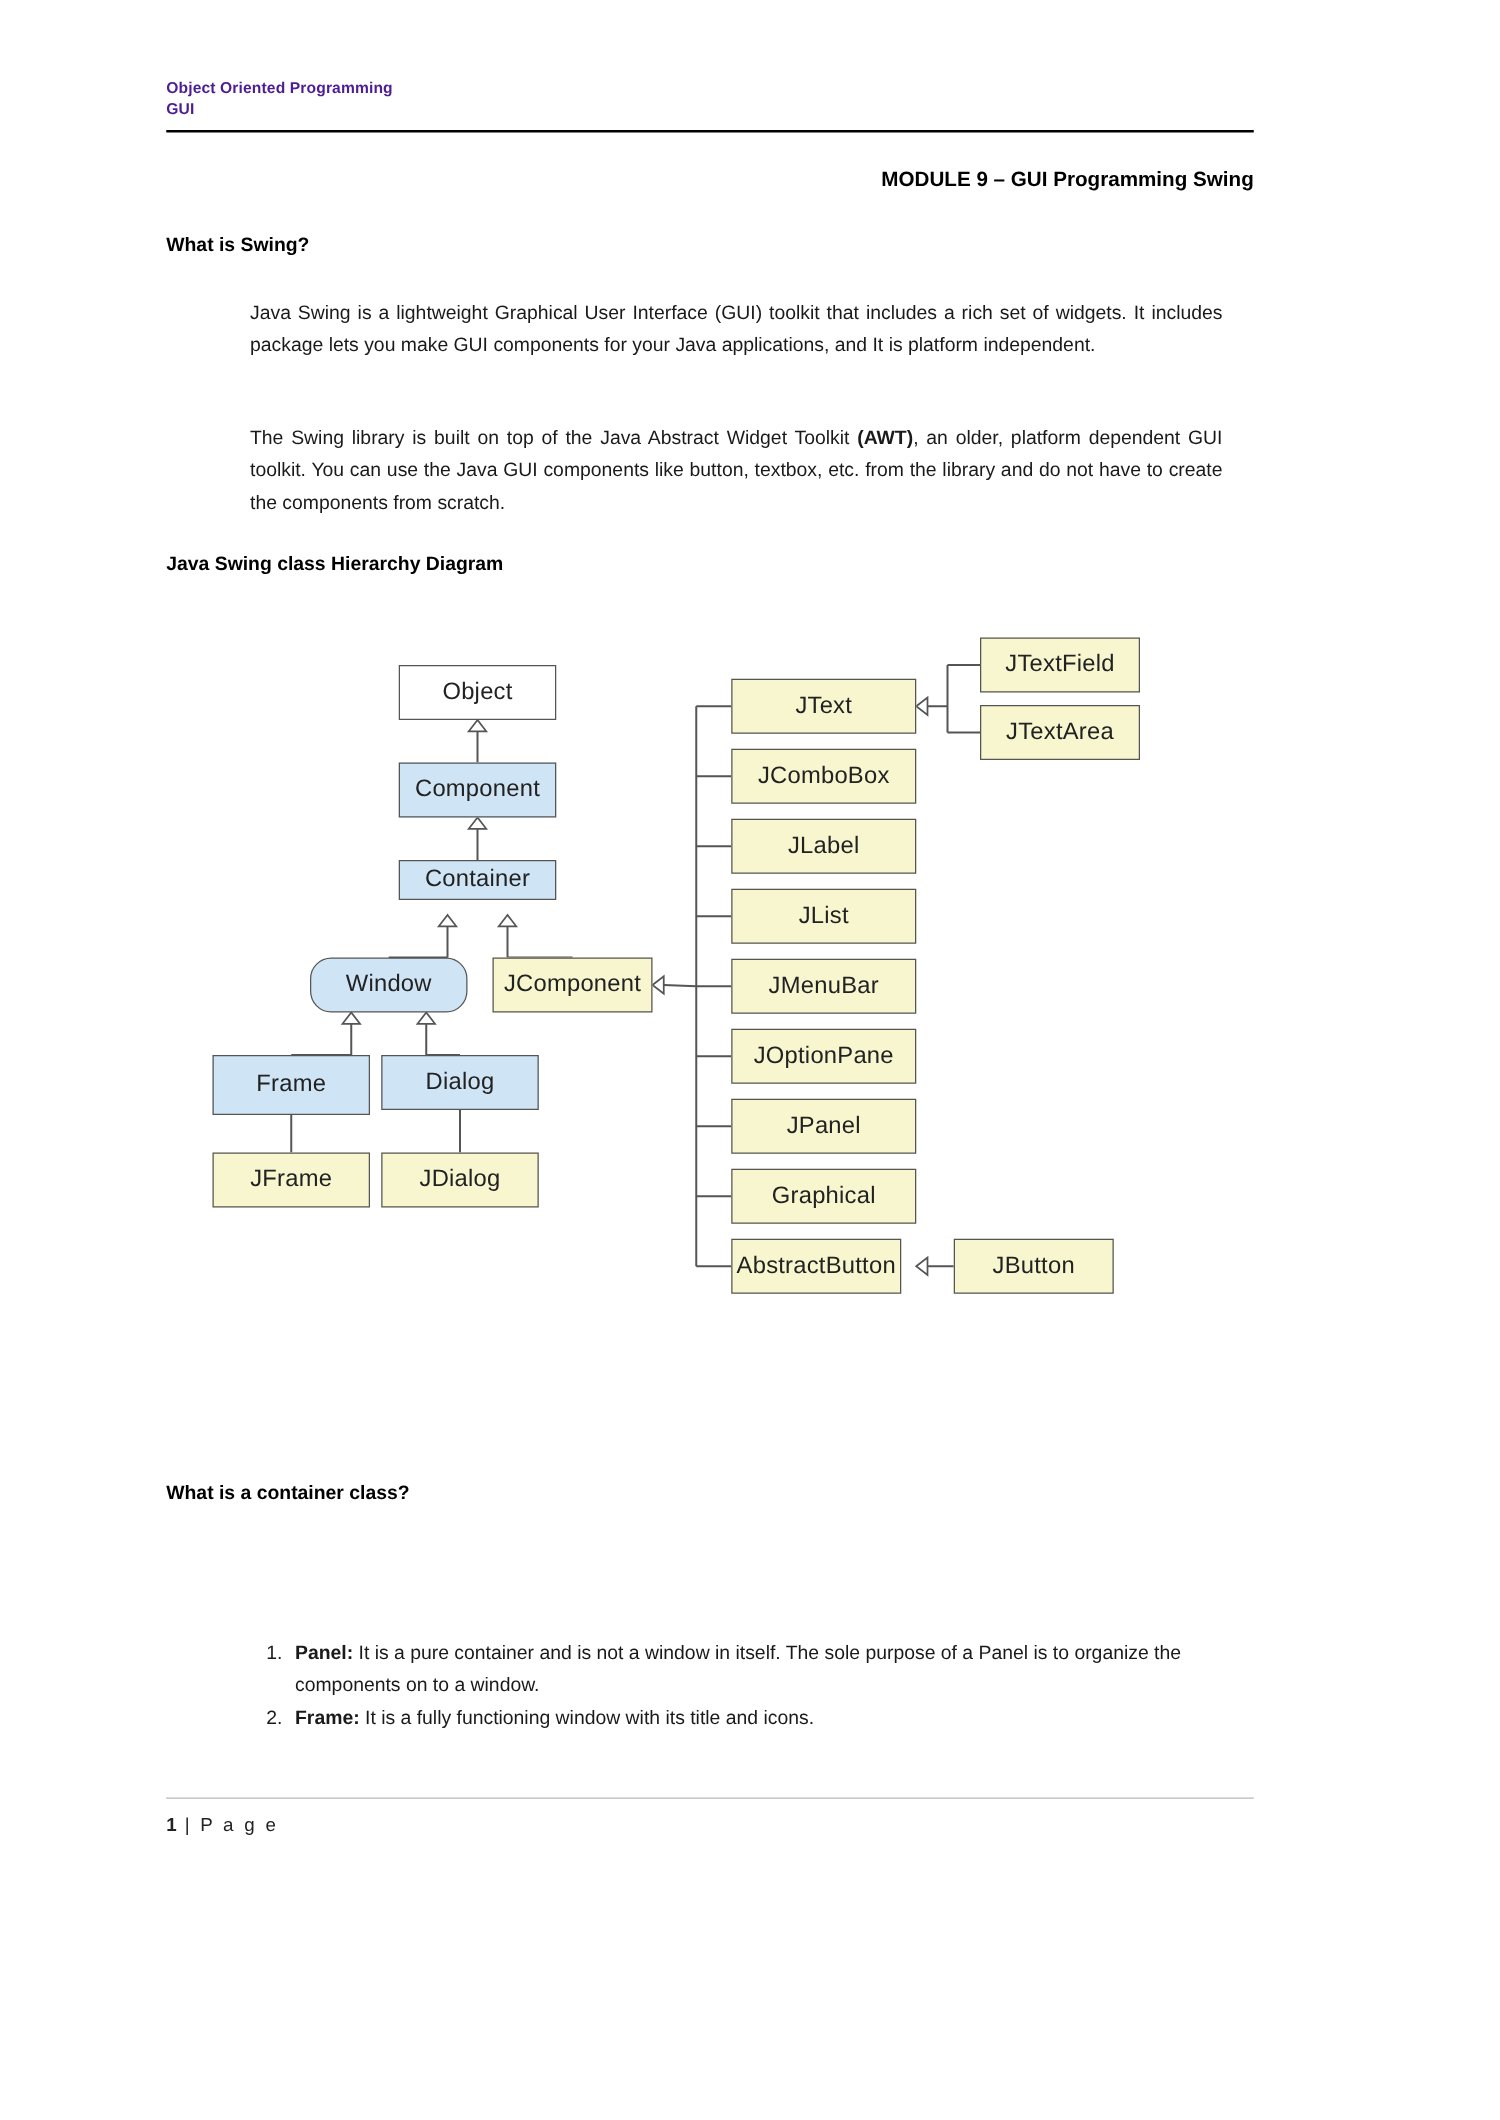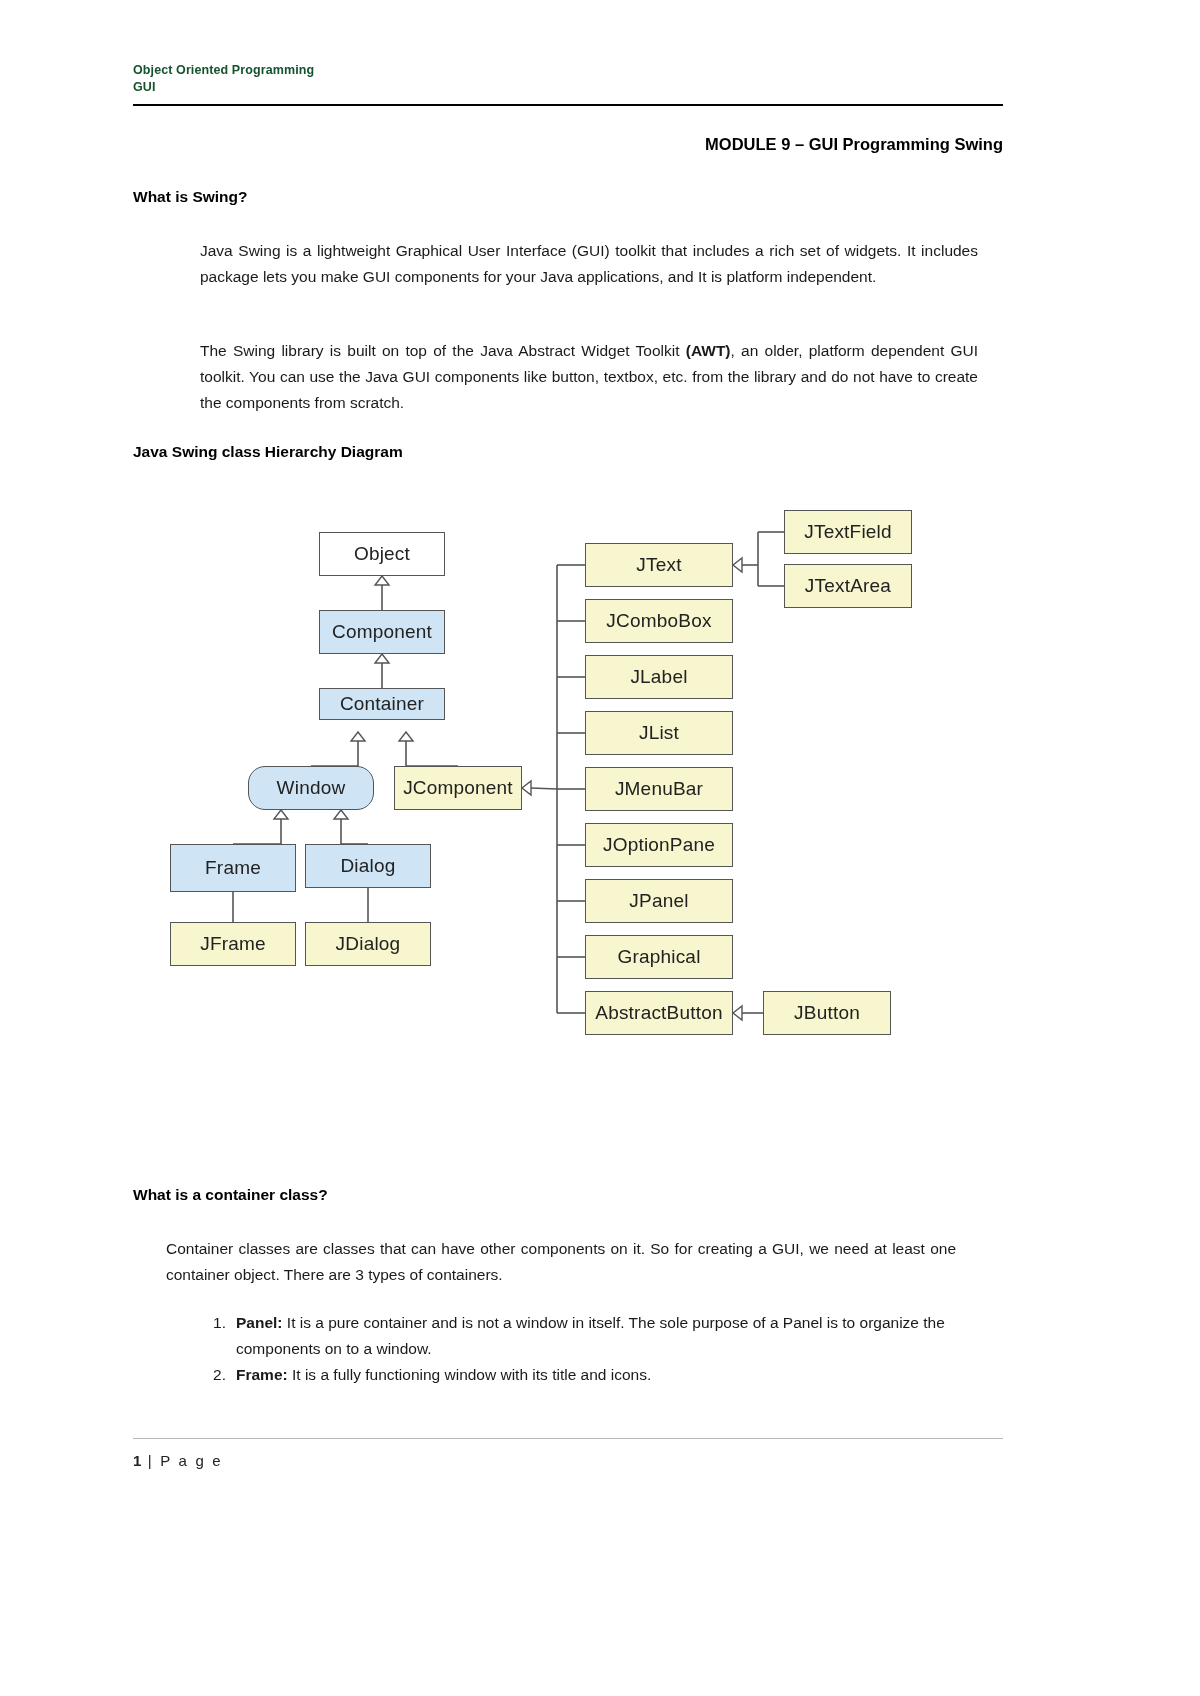--- a/index.html
+++ b/index.html
@@ -29,21 +29,21 @@
     position: absolute;
     left: 133px;
     top: 62px;
     width: 870px;
   }
   .doc-header .hline {
     font-size: 12.5px;
     font-weight: bold;
     line-height: 17px;
     letter-spacing: 0.1px;
-    color: #14532d;
+    color: #4c1d95;
   }
   .header-rule {
     position: absolute;
     left: 133px;
     top: 104px;
     width: 870px;
     height: 0;
     border-top: 2px solid #000;
   }
 
@@ -265,39 +265,38 @@
         </div>
         <div class="nodebox yellow" style="left: 452px; top: 333px; width: 148px; height: 44px;">
           <span>JOptionPane</span>
         </div>
         <div class="nodebox yellow" style="left: 452px; top: 389px; width: 148px; height: 44px;">
           <span>JPanel</span>
         </div>
         <div class="nodebox yellow" style="left: 452px; top: 445px; width: 148px; height: 44px;">
           <span>Graphical</span>
         </div>
-        <div class="nodebox yellow" style="left: 452px; top: 501px; width: 148px; height: 44px;">
+        <div class="nodebox yellow" style="left: 452px; top: 501px; width: 136px; height: 44px;">
           <span>AbstractButton</span>
         </div>
         <div class="nodebox yellow" style="left: 651px; top: 20px; width: 128px; height: 44px;">
           <span>JTextField</span>
         </div>
         <div class="nodebox yellow" style="left: 651px; top: 74px; width: 128px; height: 44px;">
           <span>JTextArea</span>
         </div>
         <div class="nodebox yellow" style="left: 630px; top: 501px; width: 128px; height: 44px;">
           <span>JButton</span>
         </div>
       </div>
   </div>
 
 
   <div class="section-heading" id="heading-container-class">What is a container class?</div>
 
-  <div class="para" id="para-container-classes">Container classes are classes that can have other components on it. So for creating a GUI, we need at least one container object. There are 3 types of containers.</div>
 
   <ol class="num-list" id="container-types-list">
       <li><span class="marker">1.</span><span class="lead">Panel:</span><span> It is a pure container and is not a window in itself. The sole purpose of a Panel is to organize the components on to a window.</span></li>
       <li><span class="marker">2.</span><span class="lead">Frame:</span><span> It is a fully functioning window with its title and icons.</span></li>
     </ol>
 
   <div class="footer-rule"></div>
   <div class="footer-page">
     <span class="pnum">1</span><span> | </span><span>P a g e</span>
   </div>

